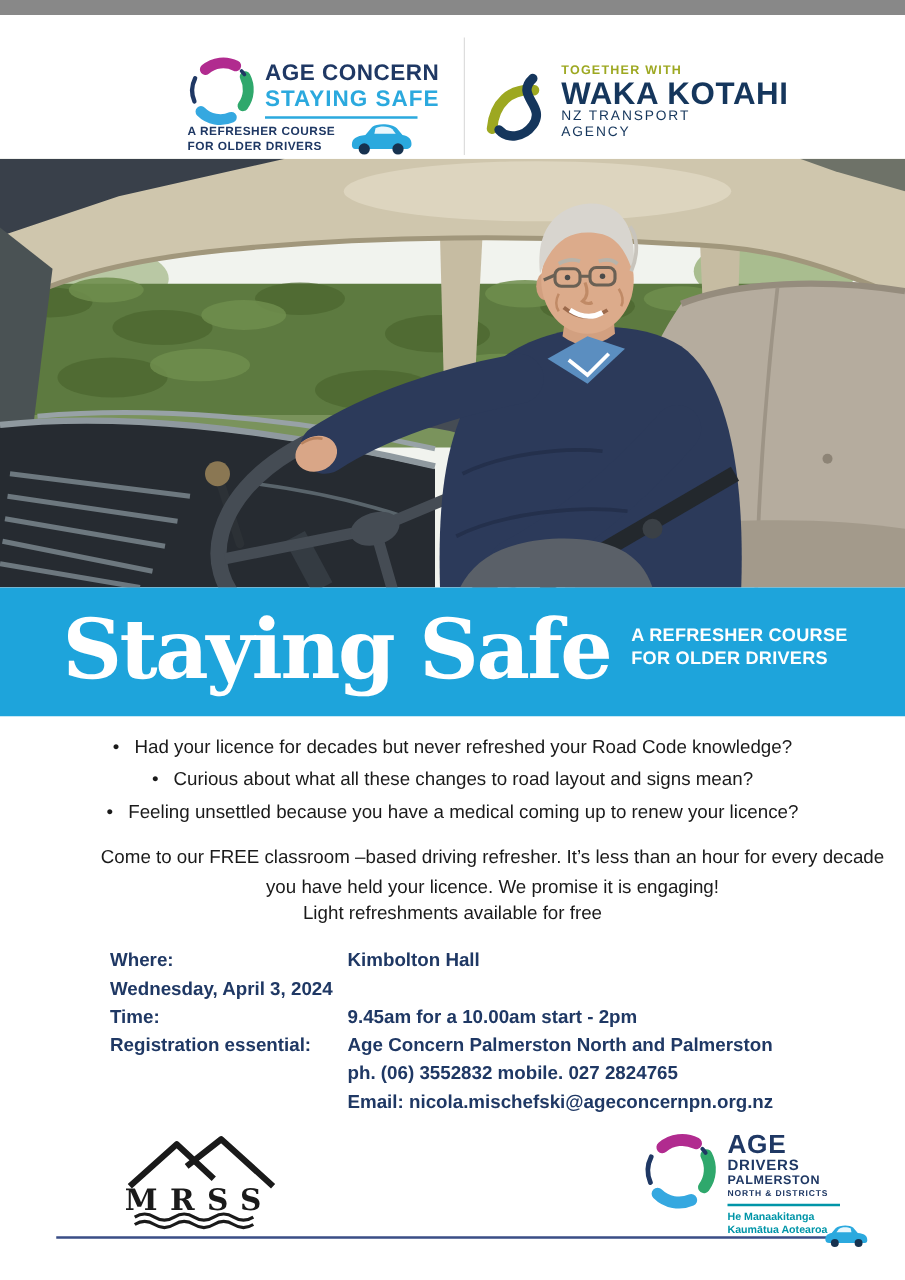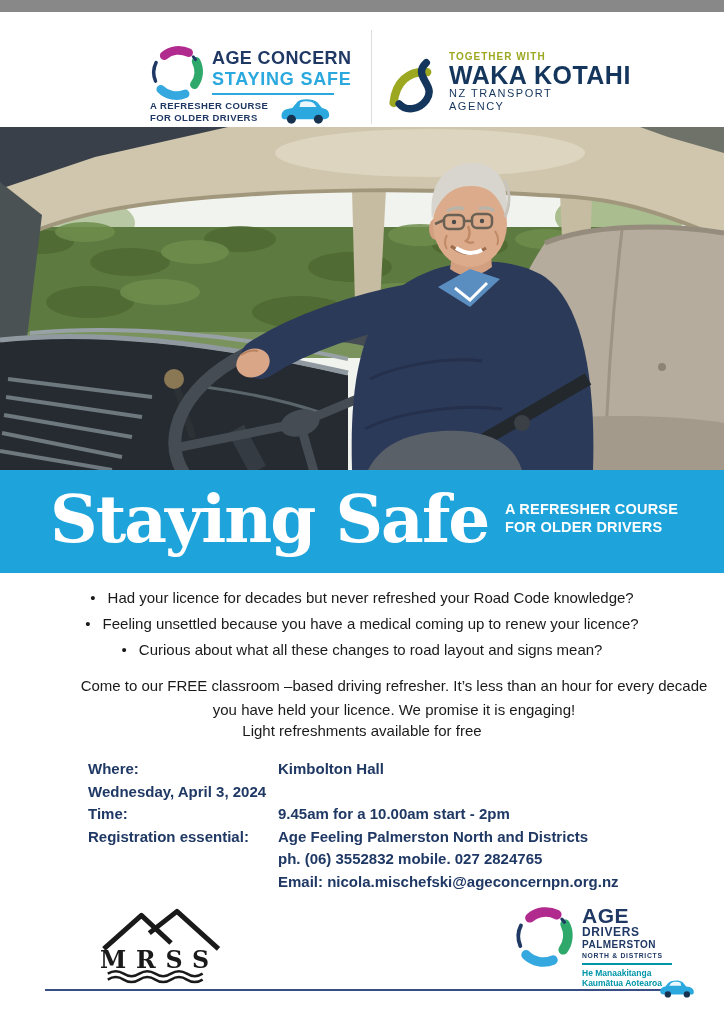--- a/index.html
+++ b/index.html
@@ -211,22 +211,22 @@
   <div class="banner">
     <div class="banner-title">Staying Safe</div>
     <div class="banner-sub">
       <div>A REFRESHER COURSE</div>
       <div>FOR OLDER DRIVERS</div>
     </div>
   </div>
 
   <div class="bullets">
     <div class="bullet-line">Had your licence for decades but never refreshed your Road Code knowledge?</div>
+    <div class="bullet-line">Curious about what all these changes to road layout and signs mean?</div>
     <div class="bullet-line">Feeling unsettled because you have a medical coming up to renew your licence?</div>
-    <div class="bullet-line">Curious about what all these changes to road layout and signs mean?</div>
   </div>
 
   <div class="intro">
     <div>Come to our FREE classroom –based driving refresher.  It’s less than an hour for every decade</div>
     <div>you have held your licence.  We promise it is engaging!</div>
   </div>
   <div class="refreshments">Light refreshments available for free</div>
 
   <div class="details">
     <div class="detail-row">
@@ -235,21 +235,21 @@
     </div>
     <div class="detail-row">
       <div class="detail-value">Wednesday, April 3, 2024</div>
     </div>
     <div class="detail-row">
       <div class="detail-label">Time:</div>
       <div class="detail-value">9.45am for a 10.00am start - 2pm</div>
     </div>
     <div class="detail-row">
       <div class="detail-label">Registration essential:</div>
-      <div class="detail-value">Age Feeling Palmerston North and Districts</div>
+      <div class="detail-value">Age Concern Palmerston North and Palmerston</div>
     </div>
     <div class="detail-row">
       <div class="detail-label"></div>
       <div class="detail-value">ph. (06) 3552832 mobile. 027 2824765</div>
     </div>
     <div class="detail-row">
       <div class="detail-label"></div>
       <div class="detail-value">Email: nicola.mischefski@ageconcernpn.org.nz</div>
     </div>
   </div>

